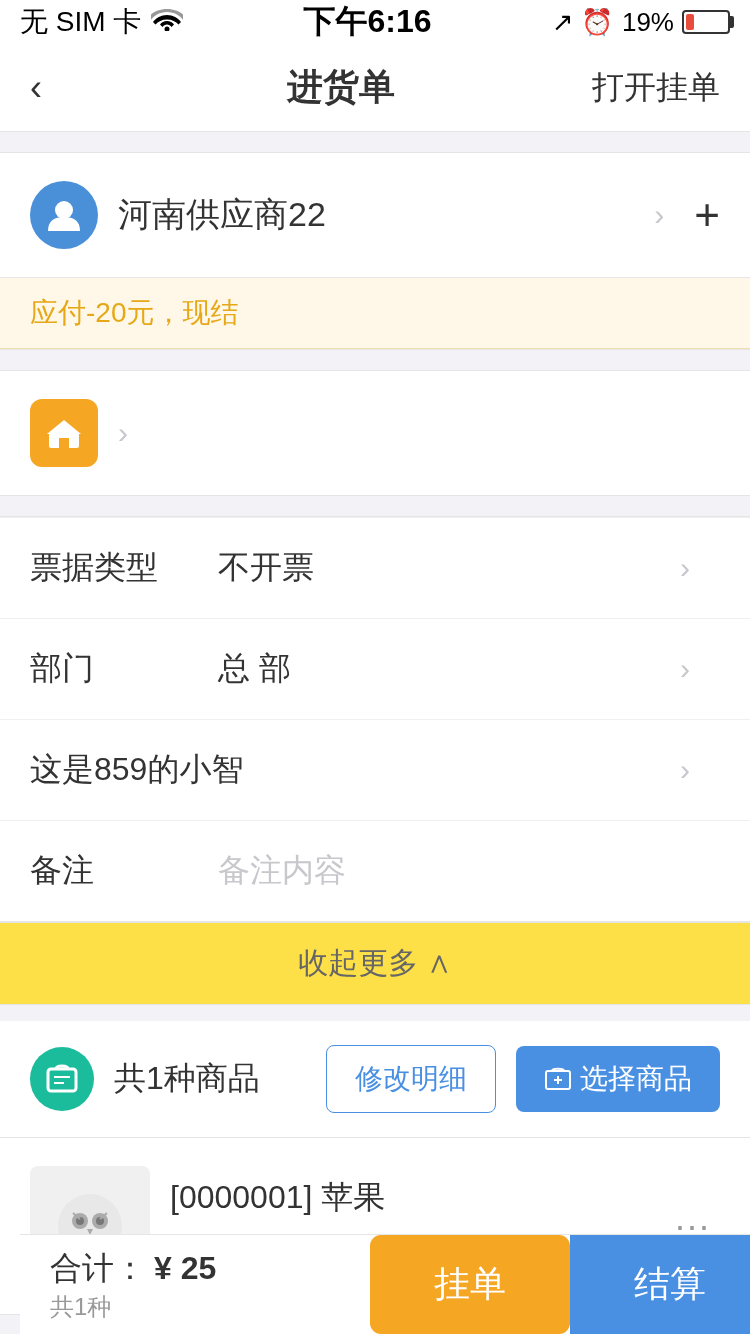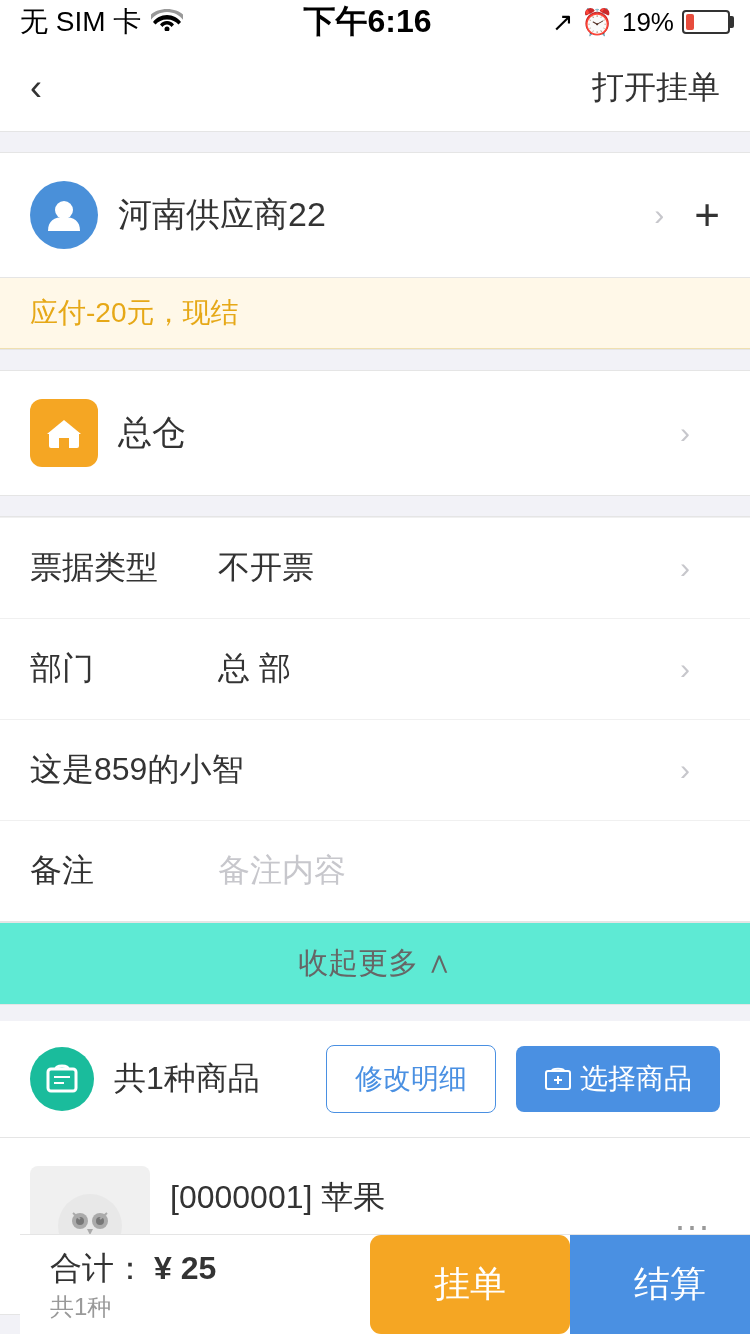--- a/index.html
+++ b/index.html
@@ -189,21 +189,21 @@
       color: #333;
     }
     .form-placeholder {
       flex: 1;
       font-size: 32px;
       color: #c7c7cc;
     }
 
     
     .collapse-row {
-      background: #5eead4;
+      background: #fde047;
       display: flex;
       align-items: center;
       justify-content: center;
       padding: 20px;
       border-top: 1px solid #e5e5e5;
       border-bottom: 1px solid #e5e5e5;
     }
     .collapse-text {
       font-size: 30px;
       color: #666;
@@ -373,20 +373,21 @@
     <span>⏰</span>
     <span>19%</span>
     <div class="battery">
       <div class="battery-fill"></div>
     </div>
   </div>
 </div>
 
 <div class="nav-bar">
   <div class="nav-back">‹</div>
+  <div class="nav-title">进货单</div>
   <div class="nav-action">打开挂单</div>
 </div>
 
 <div class="section-gap"></div>
 
 <div class="card">
   <div class="supplier-row">
     <div class="supplier-avatar">
       <svg viewBox="0 0 40 40" fill="white">
         <circle cx="20" cy="15" r="9" fill="white"></circle>
@@ -404,21 +405,20 @@
 
 <div class="card">
   <div class="warehouse-row">
     <div class="warehouse-icon">
       <svg width="38" height="38" viewBox="0 0 38 38" fill="white">
         <rect x="4" y="18" width="30" height="16" rx="2" fill="white"></rect>
         <polygon points="2,20 19,6 36,20" fill="white"></polygon>
         <rect x="14" y="24" width="10" height="10" fill="#f5a623"></rect>
       </svg>
     </div>
-    <div class="warehouse-name">总仓</div>
     <div class="chevron">›</div>
   </div>
 </div>
 
 <div class="section-gap"></div>
 
 <div class="card">
   <div class="form-row">
     <div class="form-label">票据类型</div>
     <div class="form-value">不开票</div>

